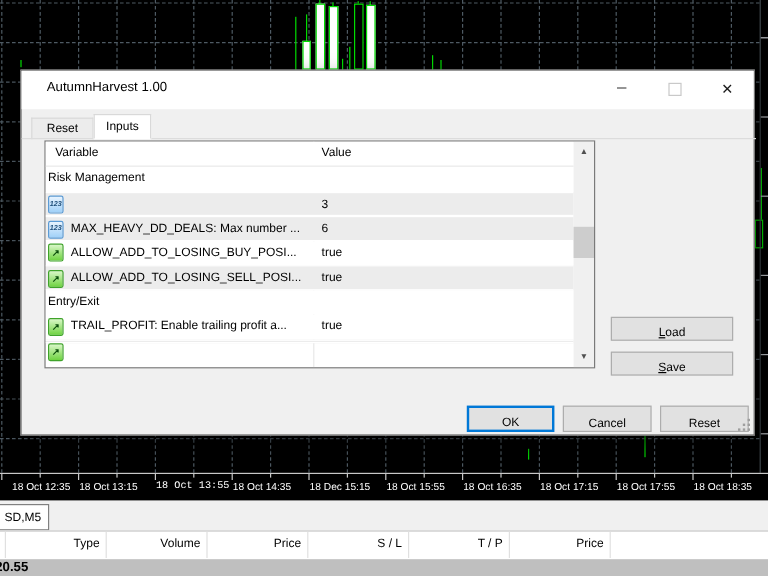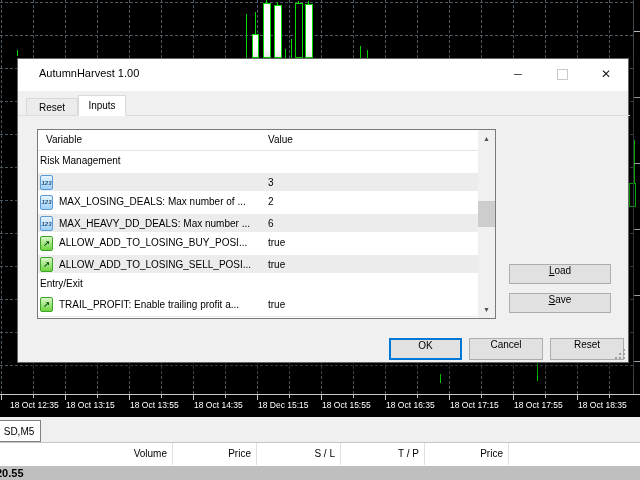--- a/index.html
+++ b/index.html
@@ -40,21 +40,21 @@
   #btn-maximize{left:522px;color:#c9c9c9;}
   #btn-close{left:566px;font-size:12px;}
   #maxbox{width:9px;height:9px;border:1px solid #c9c9c9;display:inline-block;}
 
   .tab{position:absolute;font-size:10px;color:#000;display:flex;align-items:center;justify-content:center;
     border:1px solid #d9d9d9;box-sizing:border-box;}
   #tab-common{left:8px;top:39px;width:52px;height:18px;background:#ececec;border-bottom:none;}
   #tab-inputs{left:60px;top:36px;width:48px;height:21px;background:#ffffff;border-bottom:1px solid #ffffff;z-index:2;}
   #tabstrip-line{position:absolute;left:0px;top:56px;width:612px;height:1px;background:#dcdcdc;}
 
-  #params-table{position:absolute;left:19px;top:70px;width:459px;height:190px;background:#ffffff;
+  #params-table{position:absolute;left:19px;top:58px;width:459px;height:190px;background:#ffffff;
     border:1px solid #7a7a7a;box-sizing:border-box;overflow:hidden;}
   #col-divider{position:absolute;left:223px;top:0;width:1px;height:100%;background:#e8e8e8;}
   #table-header{position:absolute;left:0;top:0;width:440px;height:21px;background:#ffffff;border-bottom:1px solid #e5e5e5;box-sizing:border-box;}
   .hdr-label{position:absolute;top:4px;font-size:10px;color:#000;}
   #hdr-variable{left:8px;}
   #hdr-value{left:230px;}
   #params-rows{position:absolute;left:0;top:21px;width:440px;}
   .prow{position:relative;width:440px;height:20.5px;background:#ffffff;box-sizing:border-box;}
   .prow.shade{background:#ececec;border-top:1px solid #ffffff;border-bottom:1px solid #ffffff;}
   .prow .ptext{position:absolute;left:21px;top:4px;font-size:10px;color:#000;white-space:nowrap;}
@@ -66,21 +66,21 @@
   .picon.bool{background:linear-gradient(#d9f7c8,#6fd341);border:1px solid #3fa32a;color:#0b4d0b;font-size:8px;}
 
   #vscroll{position:absolute;right:0;top:0;width:17px;height:188px;background:#f0f0f0;}
   .scroll-arrow{position:absolute;left:0;width:17px;height:17px;display:flex;align-items:center;justify-content:center;
     font-size:7px;color:#505050;}
   #scroll-up{top:0;}
   #scroll-down{bottom:0;}
   #scroll-thumb{position:absolute;left:0;top:71px;width:17px;height:26px;background:#cdcdcd;}
 
   .btn{position:absolute;background:#e1e1e1;border:1px solid #adadad;box-sizing:border-box;
-    font-size:10px;color:#000;display:flex;align-items:flex-start;justify-content:center;
+    font-size:10px;color:#000;display:flex;align-items:flex-end;justify-content:center;
     font-family:"Liberation Sans", sans-serif;padding:0;}
   #btn-load{left:491px;top:205px;width:102px;height:20px;}
   #btn-save{left:491px;top:234px;width:102px;height:20px;}
   #btn-ok{left:371px;top:279px;width:73px;height:22px;border:2px solid #0078d7;}
   #btn-cancel{left:451px;top:279px;width:74px;height:22px;}
   #btn-reset{left:532px;top:279px;width:74px;height:22px;}
   .ak{display:block;}
   .ak::first-letter{text-decoration:underline;}
 
   #resize-grip{position:absolute;right:3px;bottom:3px;width:10px;height:10px;}
@@ -177,36 +177,37 @@
         <div class="time-tick" style="left: 449px; height: 5px;"></div>
         <div class="time-tick" style="left: 481px; height: 3px;"></div>
         <div class="time-tick" style="left: 513px; height: 5px;"></div>
         <div class="time-tick" style="left: 545px; height: 3px;"></div>
         <div class="time-tick" style="left: 577px; height: 5px;"></div>
         <div class="time-tick" style="left: 609px; height: 3px;"></div>
       </div>
     <div id="time-labels">
         <div class="time-label" style="left: 10px;">18 Oct 12:35</div>
         <div class="time-label" style="left: 66px;">18 Oct 13:15</div>
-        <div class="time-label" style="left: 130px;">18 Oct 13:55</div>
+        <div class="time-label" style="left: 130px; font-family: Liberation Mono, monospace;">18 Oct 13:55</div>
         <div class="time-label" style="left: 194px;">18 Oct 14:35</div>
         <div class="time-label" style="left: 258px;">18 Dec 15:15</div>
         <div class="time-label" style="left: 322px;">18 Oct 15:55</div>
         <div class="time-label" style="left: 386px;">18 Oct 16:35</div>
         <div class="time-label" style="left: 450px;">18 Oct 17:15</div>
         <div class="time-label" style="left: 514px;">18 Oct 17:55</div>
         <div class="time-label" style="left: 578px;">18 Oct 18:35</div>
       </div>
   </div>
 
   <div id="toolbox">
     <div id="chart-tab">
       <span>SD,M5</span>
     </div>
     <div id="trade-header">
+        <div class="trade-col" style="left: 4px; width: 85px; border-left: 1px solid rgb(224, 224, 224);">Type</div>
         <div class="trade-col" style="left: 89px; width: 84px;">Volume</div>
         <div class="trade-col" style="left: 173px; width: 84px;">Price</div>
         <div class="trade-col" style="left: 257px; width: 84px;">S / L</div>
         <div class="trade-col" style="left: 341px; width: 84px;">T / P</div>
         <div class="trade-col" style="left: 425px; width: 84px;">Price</div>
       </div>
     <div id="balance-row">
       <span id="balance-text">20.55</span>
     </div>
   </div>
@@ -240,25 +241,20 @@
         <span class="hdr-label" id="hdr-value">Value</span>
       </div>
       <div id="params-rows">
           <div class="prow group">
             <div class="ptext">Risk Management</div>
             <div class="pvalue"></div>
           </div>
           <div class="prow shade">
             <div class="picon int">123</div>
             <div class="pvalue">3</div>
-          </div>
-          <div class="prow">
-            <div class="picon int">123</div>
-            <div class="ptext">MAX_LOSING_DEALS: Max number of ...</div>
-            <div class="pvalue">2</div>
           </div>
           <div class="prow shade">
             <div class="picon int">123</div>
             <div class="ptext">MAX_HEAVY_DD_DEALS: Max number ...</div>
             <div class="pvalue">6</div>
           </div>
           <div class="prow">
             <div class="picon bool">↗</div>
             <div class="ptext">ALLOW_ADD_TO_LOSING_BUY_POSI...</div>
             <div class="pvalue">true</div>

